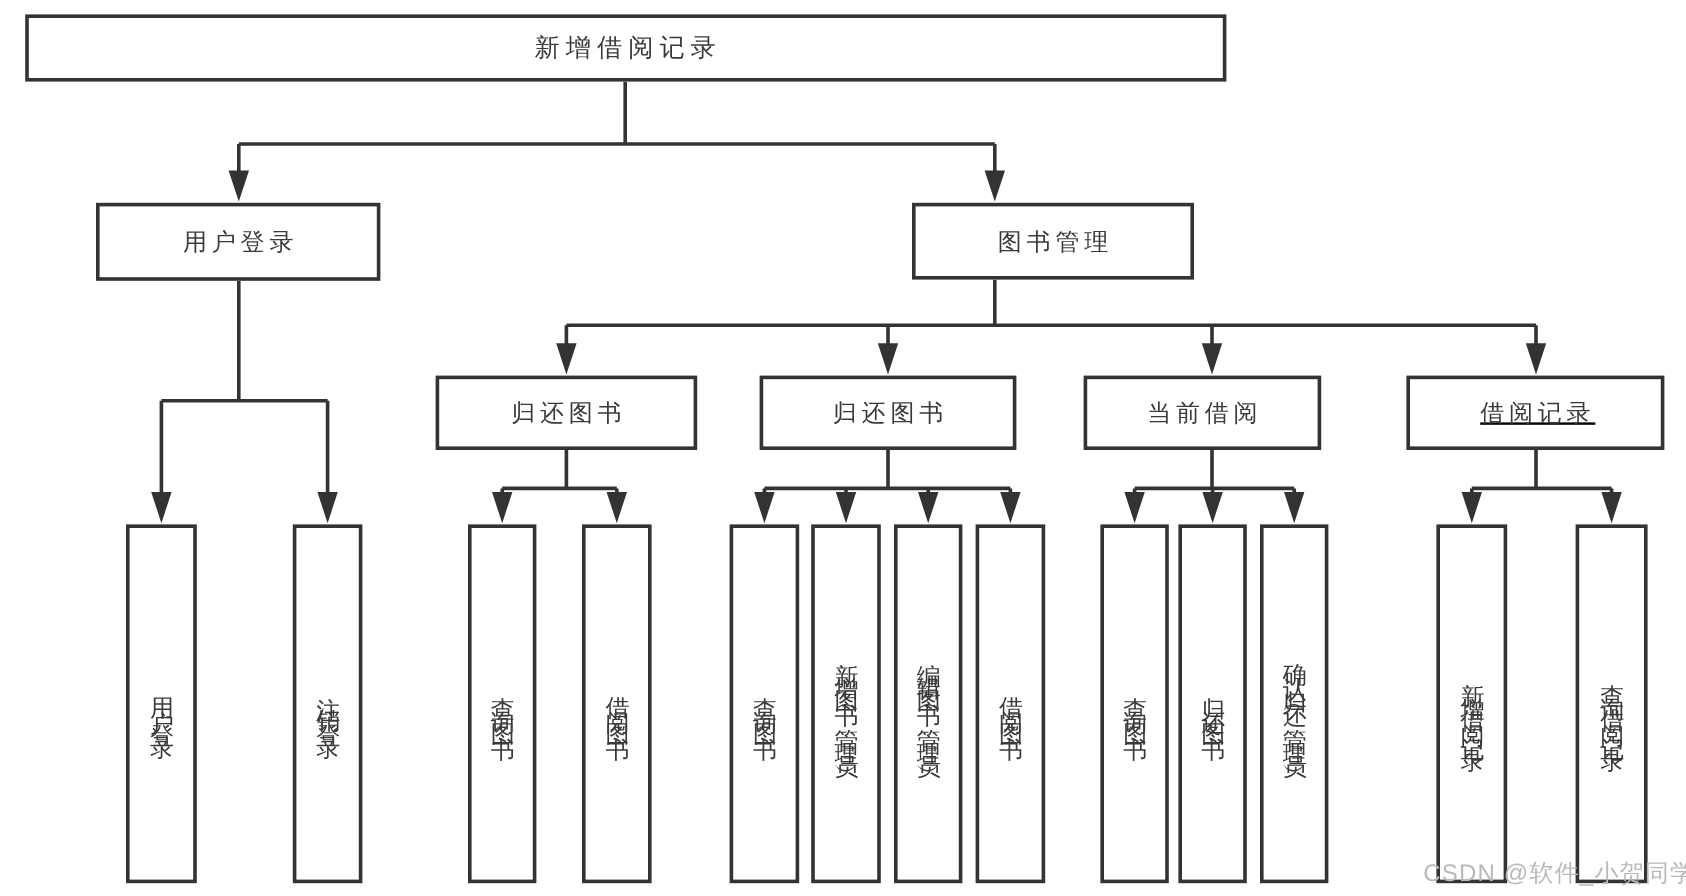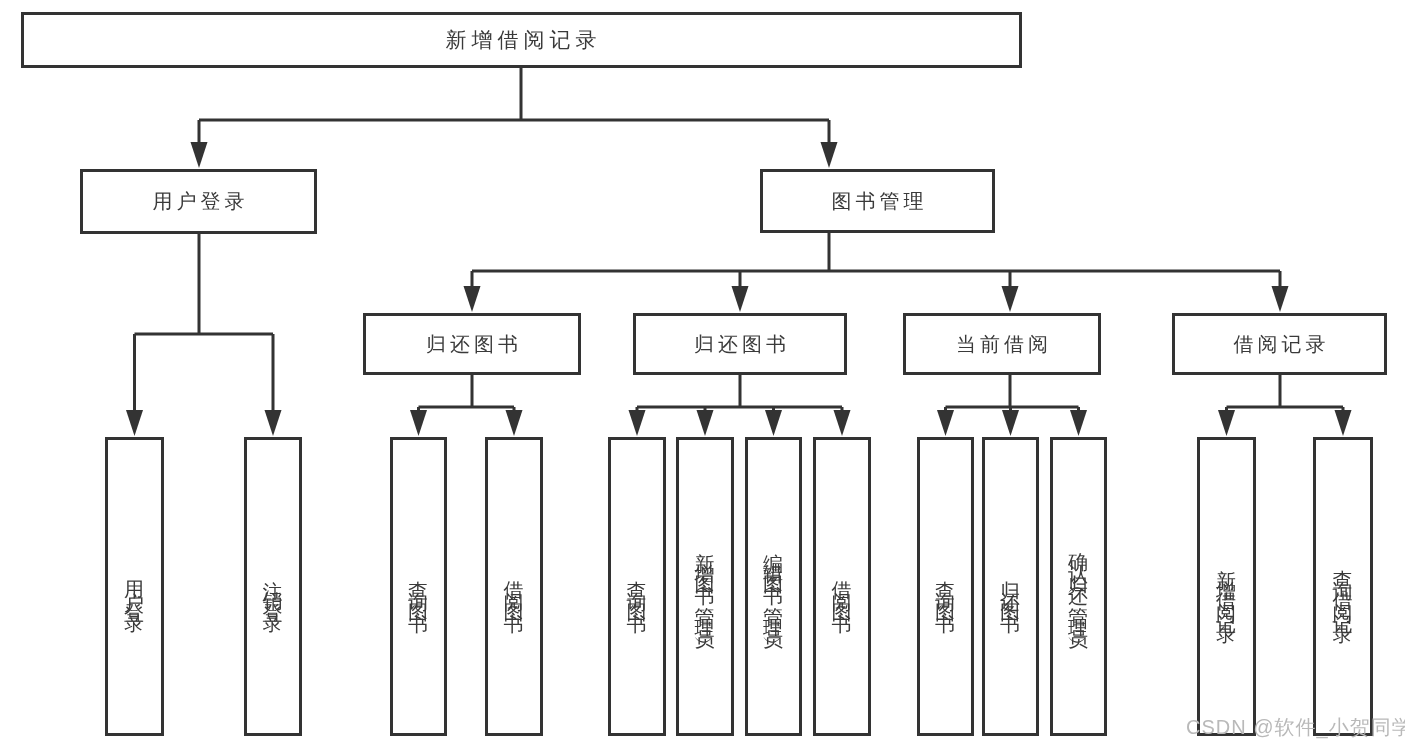--- a/index.html
+++ b/index.html
@@ -140,21 +140,21 @@
 
   <div class="node" style="left:363px; top:313px; width:218px; height:62px;">
     <span class="label-h">归还图书</span>
   </div>
   <div class="node" style="left:633px; top:313px; width:214px; height:62px;">
     <span class="label-h">归还图书</span>
   </div>
   <div class="node" style="left:903px; top:313px; width:198px; height:62px;">
     <span class="label-h">当前借阅</span>
   </div>
-  <div class="node" style="left:1172px; top:313px; width:215px; height:62px;">
+  <div class="node" style="left:1172px; top:313px; width:215px; height:62px;text-decoration:underline;">
     <span class="label-h">借阅记录</span>
   </div>
 
   <div class="node" style="left:105px; top:437px; width:59px; height:299px;">
     <span class="label-v">用户登录</span>
   </div>
   <div class="node" style="left:244px; top:437px; width:58px; height:299px;">
     <span class="label-v">注销登录</span>
   </div>
 

